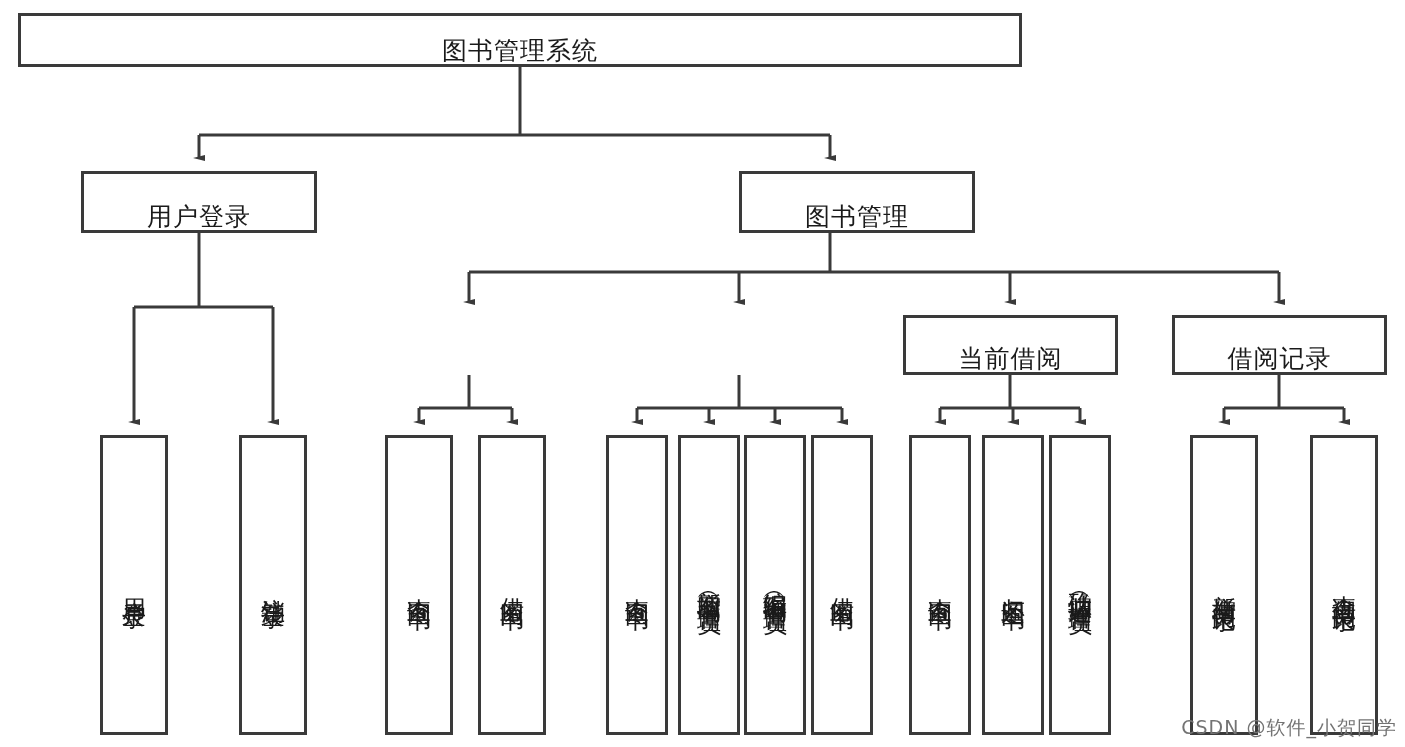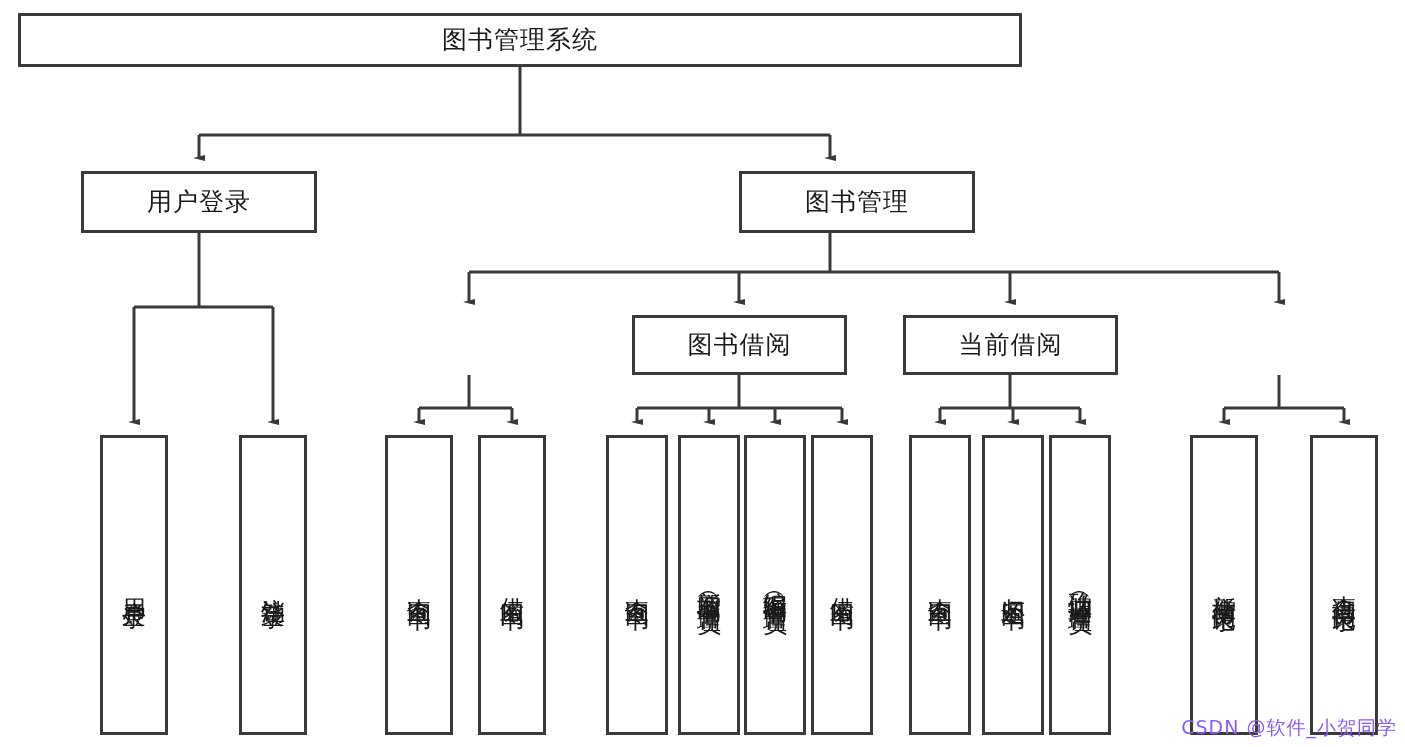--- a/index.html
+++ b/index.html
@@ -33,20 +33,21 @@
     background: #ffffff;
     display: flex;
     align-items: center;
     justify-content: center;
     color: #1a1a1a;
   }
   .node.horizontal {
     font-size: 25px;
     line-height: 1.1;
     letter-spacing: 1px;
+    align-items: flex-end;
   }
   .node.vertical {
     writing-mode: vertical-rl;
     text-orientation: upright;
     font-size: 24px;
     letter-spacing: 3px;
     line-height: 1.0;
     padding-top: 4px;
     padding-bottom: 4px;
     align-items: center;
@@ -55,21 +56,21 @@
   .node.vertical .vtext {
     writing-mode: vertical-rl;
     text-orientation: upright;
     white-space: nowrap;
   }
   .watermark {
     position: absolute;
     right: 8px;
     bottom: 6px;
     font-size: 19px;
-    color: #8b5cf6;
+    color: #737373;
     letter-spacing: 1px;
     white-space: nowrap;
     pointer-events: none;
   }
 </style>
 </head>
 <body>
 
 <div id="diagram-root">
 
@@ -130,25 +131,25 @@
     <span>图书管理系统</span>
   </div>
 
   <div class="node horizontal" style="left:81px; top:171px; width:236px; height:62px;">
     <span>用户登录</span>
   </div>
   <div class="node horizontal" style="left:711px; top:171px; width:236px; height:62px;margin-left:28px;">
     <span>图书管理</span>
   </div>
 
-  <div class="node horizontal" style="left:632px; top:315px; width:215px; height:60px;">
-    <span>图书借阅</span>
-  </div>
   <div class="node horizontal" style="left:903px; top:315px; width:215px; height:60px;">
     <span>当前借阅</span>
+  </div>
+  <div class="node horizontal" style="left:1172px; top:315px; width:215px; height:60px;">
+    <span>借阅记录</span>
   </div>
 
   <div class="node vertical" style="left:100px; top:435px; width:68px; height:300px;">
     <span class="vtext">用户登录</span>
   </div>
   <div class="node vertical" style="left:239px; top:435px; width:68px; height:300px;">
     <span class="vtext">注销登录</span>
   </div>
   <div class="node vertical" style="left:385px; top:435px; width:68px; height:300px;">
     <span class="vtext">查询图书</span>

